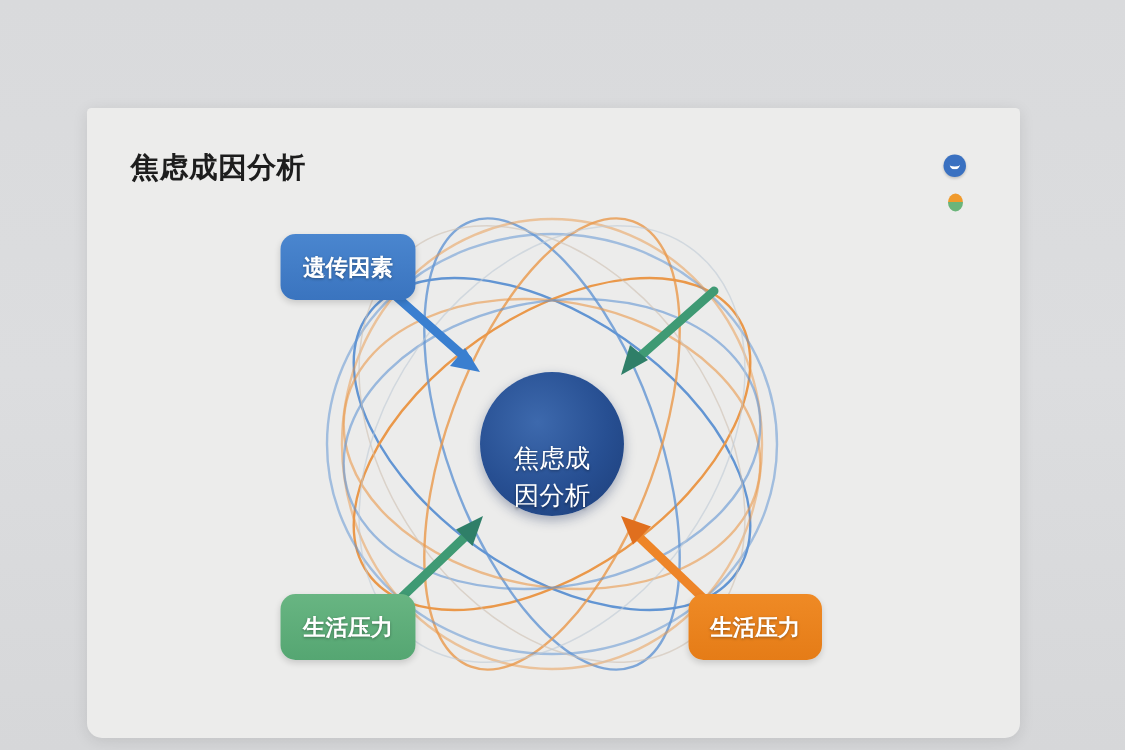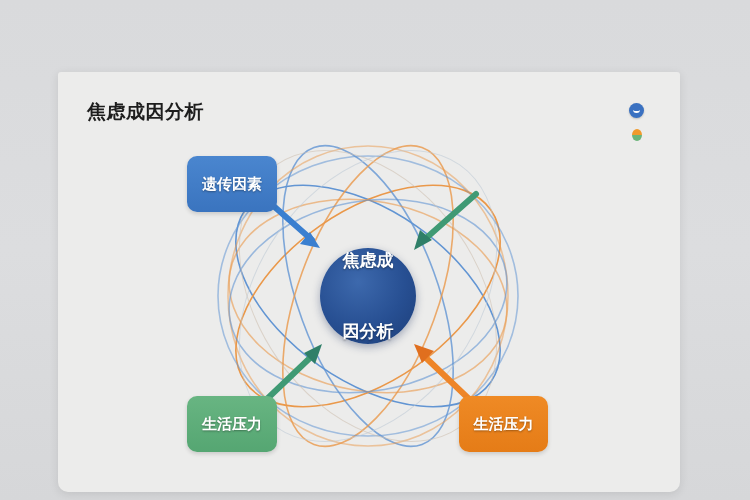--- a/index.html
+++ b/index.html
@@ -31,26 +31,26 @@
       position: absolute; left: 574px; top: 57px; width: 10px; height: 12px;
       border-radius: 50%;
       background: linear-gradient(180deg, #f09a2c 0%, #f09a2c 50%, #6bb57a 50%, #6bb57a 100%);
     }
     svg.diagram { position: absolute; left: 0; top: 0; width: 622px; height: 420px; }
     .center {
       position: absolute; left: 262px; top: 176px; width: 96px; height: 96px;
       border-radius: 50%;
       background: radial-gradient(circle at 40% 35%, #3d69ad 0%, #274f92 55%, #1c3d78 100%);
       box-shadow: 0 3px 8px rgba(20,40,90,0.35);
-      display: flex; flex-direction: column; align-items: center; justify-content: space-between;
-      color: #fff; font-weight: bold; font-size: 17px; line-height: 25px;
+      display: flex; flex-direction: column; align-items: center; justify-content: flex-end;
+      color: #fff; font-weight: normal; font-size: 17px; line-height: 25px;
       text-shadow: 0 1px 2px rgba(0,0,0,0.4);
     }
     .label {
-      position: absolute; height: 56px; border-radius: 10px;
+      position: absolute; height: 44px; border-radius: 10px;
       color: #fff; font-weight: bold; font-size: 15px;
       display: flex; align-items: center; justify-content: center;
       text-shadow: 0 1px 2px rgba(0,0,0,0.35);
       box-shadow: 0 2px 4px rgba(0,0,0,0.15);
     }
     .l-tl { left: 129px; top: 84px; width: 90px; background: linear-gradient(180deg,#4a86cf,#3a74bf); }
     .l-tr { left: 401px; top: 84px; width: 90px; background: linear-gradient(180deg,#62b07c,#4fa06c); }
     .l-bl { left: 129px; top: 324px; width: 90px; background: linear-gradient(180deg,#68b582,#55a672); }
     .l-br { left: 401px; top: 324px; width: 89px; background: linear-gradient(180deg,#ef8a25,#e57c17); }
   </style>

